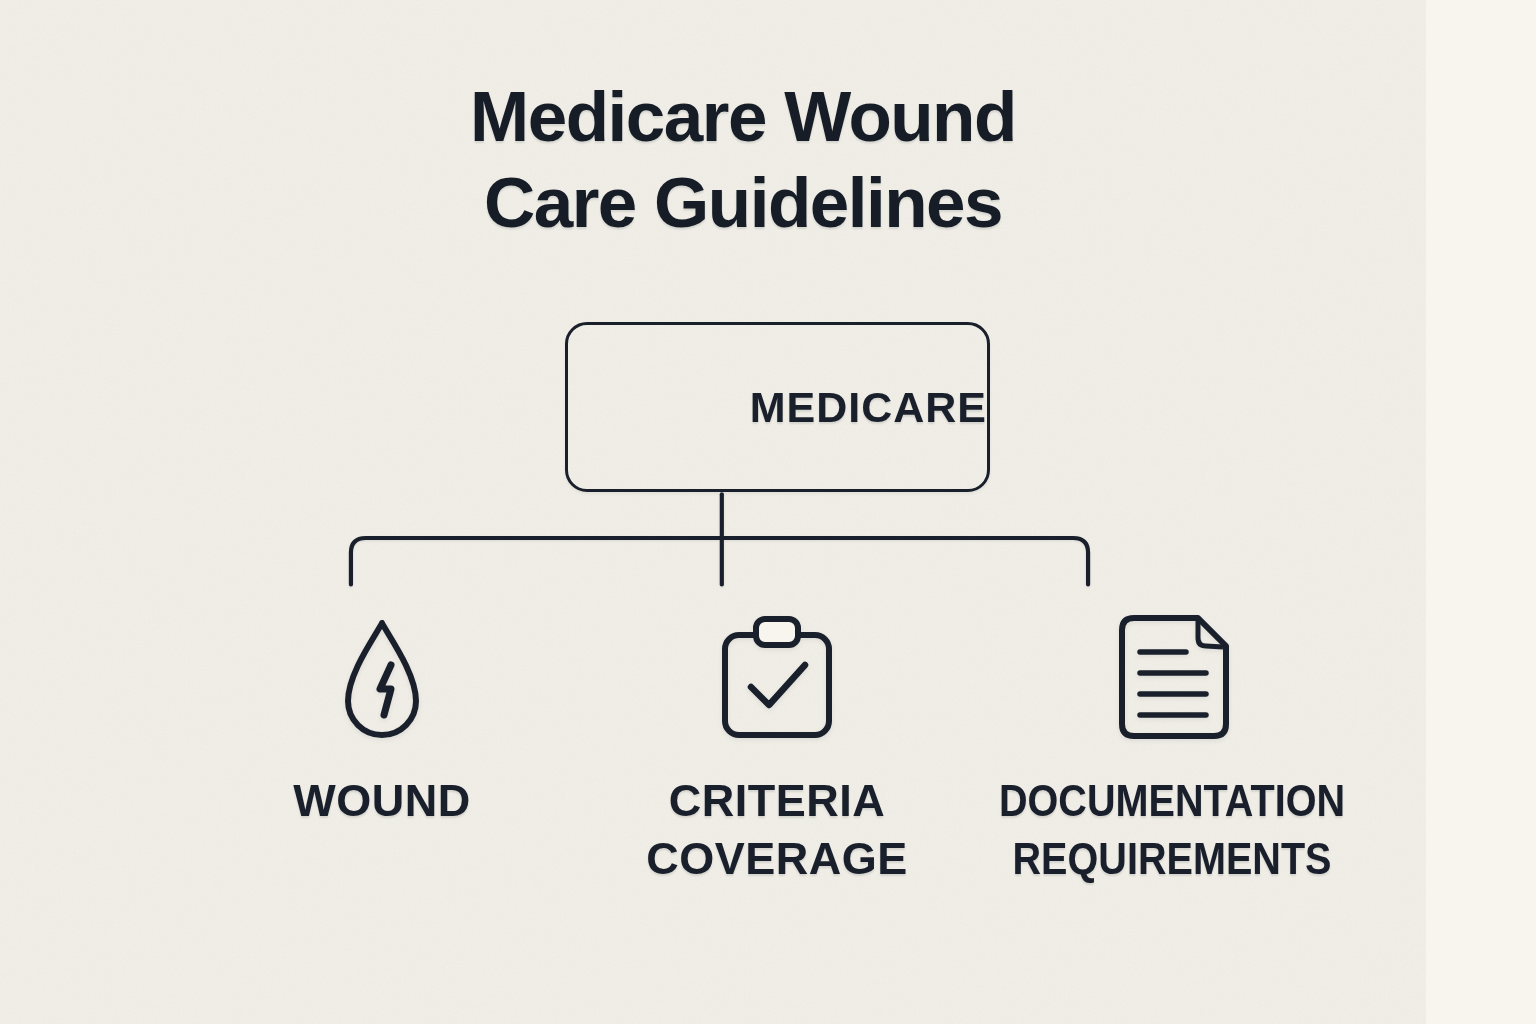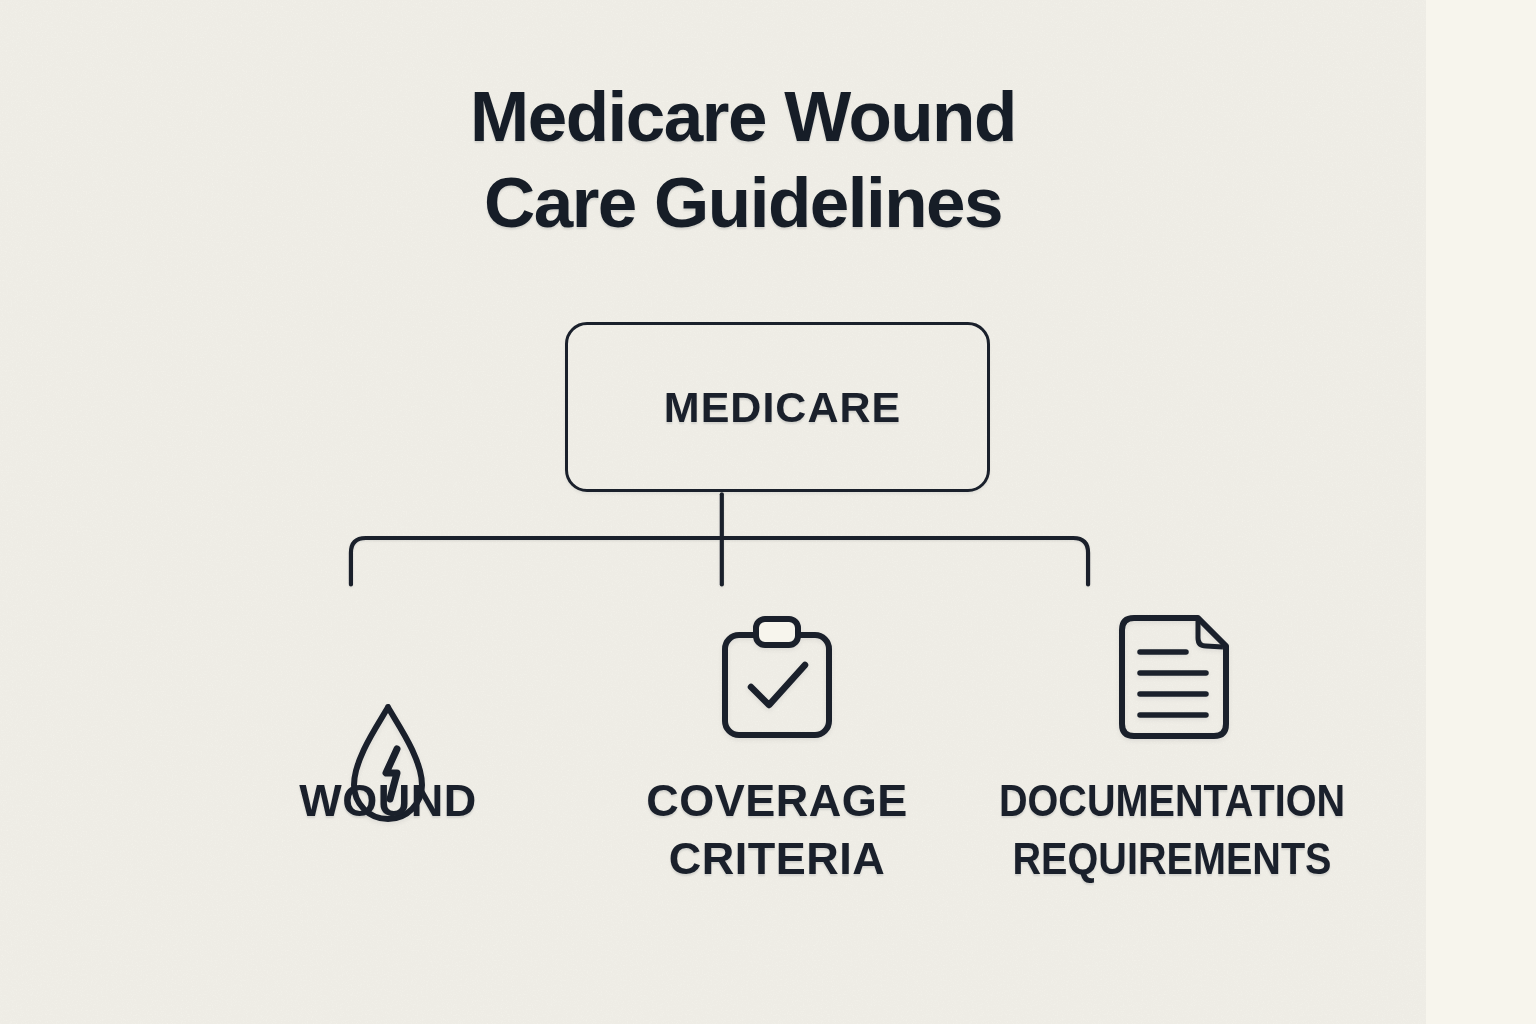--- a/index.html
+++ b/index.html
@@ -49,41 +49,41 @@
     stroke-width:4.5;
     stroke-linecap:round;
   }
   
   .root-box{
     position:absolute;
     left:565px;top:322px;
     width:425px;height:170px;
     border:3.5px solid var(--ink);
     border-radius:22px;
-    display:flex;align-items:center;justify-content:center;
+    display:flex;align-items:center;justify-content:flex-end;
     box-shadow:0 2px 3px rgba(22,29,39,0.06);
     padding-left:10px;
   }
   .root-label{
     text-align:center;
     font-size:43px;
     line-height:57px;
     font-weight:bold;
     letter-spacing:1px;
     text-shadow:0 2px 2px rgba(22,29,39,0.12);
   }
   .root-label span{display:block;}
   
   .branch{
     position:absolute;
     top:610px;
     width:440px;height:300px;
     display:flex;flex-direction:column;align-items:center;
   }
-  .branch-wound{left:168px;justify-content:center;}        
+  .branch-wound{left:162px;}        
   .branch-coverage{left:557px;}     
   .branch-documentation{left:952px;text-decoration:underline;}
   .icon{
     display:block;
     filter:drop-shadow(0 2px 2px rgba(22,29,39,0.08));
   }
   .icon svg{display:block;}
   .icon-droplet{margin-top:7px;}
   .icon-clipboard{margin-top:3px;}
   .icon-document{margin-top:2px;}
@@ -151,22 +151,22 @@
 
   <div class="branch branch-coverage">
     <span class="icon icon-clipboard">
       <svg width="116" height="128" viewBox="0 0 116 128">
         <rect x="6" y="22" width="104" height="100" rx="14" stroke-width="6"></rect>
         <rect x="37" y="6" width="42" height="26" rx="9" stroke-width="6" style="fill:var(--background,#f7f5ed)"></rect>
         <polyline points="32,74 50,92 86,52" stroke-width="6.5" stroke-linecap="round" stroke-linejoin="round"></polyline>
       </svg>
     </span>
     <div class="branch-label">
+      <span>CRITERIA</span>
       <span>COVERAGE</span>
-      <span>CRITERIA</span>
     </div>
   </div>
 
   <div class="branch branch-documentation">
     <span class="icon icon-document">
       <svg width="120" height="130" viewBox="0 0 120 130">
         <path d="M86 6 H22 Q10 6 10 18 V112 Q10 124 22 124 H102 Q114 124 114 112 V34 L86 6 Z" stroke-width="6" stroke-linejoin="round"></path>
         <path d="M86 9 V26 Q86 34 94 34 L111 35" stroke-width="5" stroke-linejoin="round"></path>
         <line x1="28" y1="40" x2="74" y2="40" stroke-width="5.5" stroke-linecap="round"></line>
         <line x1="28" y1="61" x2="94" y2="61" stroke-width="5.5" stroke-linecap="round"></line>

